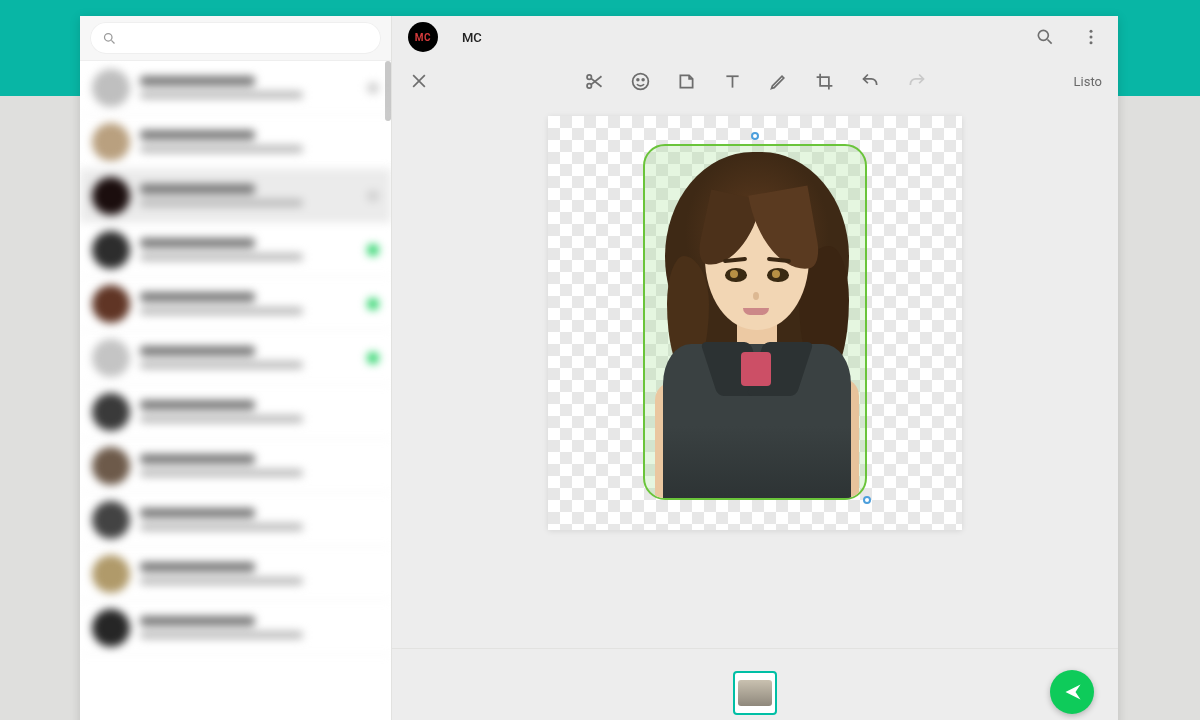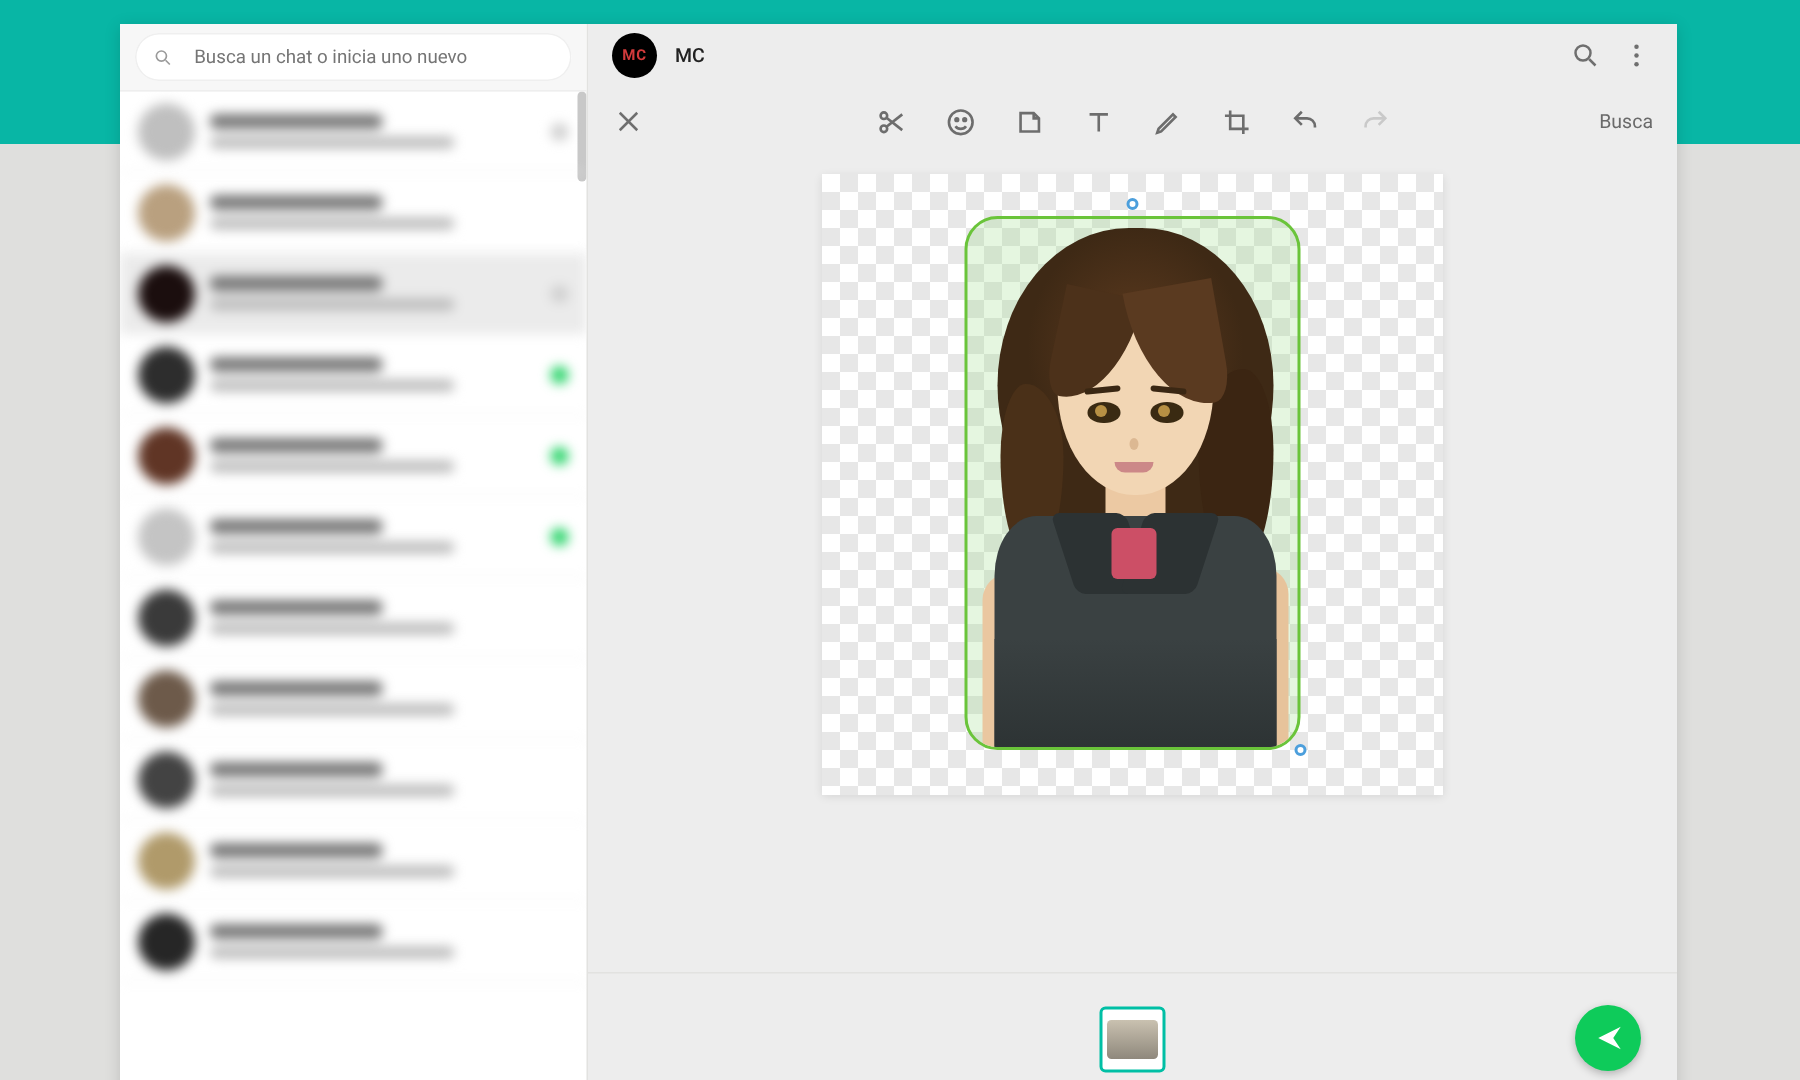--- a/index.html
+++ b/index.html
@@ -33,21 +33,21 @@
   .chat-tail { width:20px; display:flex; flex-direction:column; align-items:flex-end; gap:6px; }
   .dot-green { width:12px; height:12px; border-radius:50%; background:#25d366; }
   .dot-grey  { width:12px; height:12px; border-radius:50%; background:#cfcfcf; }
   
   .av1{background:#bfbfbf}.av2{background:#b9a07f}.av3{background:#1b0e0e}.av4{background:#2d2d2d}
   .av5{background:#603525}.av6{background:#c4c4c4}.av7{background:#3a3a3a}.av8{background:#6d5a4a}
   .av9{background:#434343}.av10{background:#b09a6a}.av11{background:#262626}
 
   
   .main { flex:1; display:flex; flex-direction:column; background:#ededed; position:relative; }
-  .m-header { height:42px; background:#ededed; display:flex; align-items:center; padding:0 16px; gap:12px; }
+  .m-header { height:42px; background:#ededed; display:flex; align-items:center; padding:0 16px; gap:24px; }
   .chat-avatar { width:30px; height:30px; border-radius:50%; background:#000; color:#d23a3b; font-size:10px; font-weight:700; display:flex; align-items:center; justify-content:center; letter-spacing:.5px; }
   .chat-title { font-size:13px; font-weight:500; color:#222; }
   .m-header .spacer { flex:1; }
   
   .editor-bar { height:46px; display:flex; align-items:center; padding:0 16px; position:relative; }
   .editor-bar .close { color:#6e6e6e; cursor:pointer; }
   .tools { position:absolute; left:50%; transform:translateX(-50%); display:flex; gap:24px; }
   .tool { width:22px; height:22px; color:#6d6d6d; cursor:pointer; display:flex; align-items:center; justify-content:center; }
   .tool.disabled { color:#c9c9c9; cursor:default; }
   .tool svg { width:21px; height:21px; }
@@ -124,21 +124,20 @@
 <div class="window">
 
   <aside class="sidebar">
 
     <div class="search-wrap">
       <div class="search-box">
         <svg viewBox="0 0 24 24" fill="none" stroke="currentColor" stroke-width="2">
             <circle cx="10" cy="10" r="6"></circle>
             <line x1="15" y1="15" x2="20" y2="20"></line>
           </svg>
-        <input type="text" placeholder="Busca un chat o inicia uno nuevo" style="">
       </div>
     </div>
 
     <div class="chatlist">
       <div class="sb-track">
           <div class="sb-thumb"></div>
         </div>
       <div class="chat-item">
           <div class="chat-av av1"></div>
           <div class="chat-lines">
@@ -313,21 +312,21 @@
               <path d="M4 9h9a6 6 0 016 6v1"></path>
             </svg>
         </div>
         <div class="tool disabled">
           <svg viewBox="0 0 24 24" fill="none" stroke="currentColor" stroke-width="2">
               <path d="M15 14l5-5-5-5"></path>
               <path d="M20 9h-9a6 6 0 00-6 6v1"></path>
             </svg>
         </div>
       </div>
-      <span class="done">Busca</span>
+      <span class="done">Listo</span>
     </div>
 
     <div class="canvas-area">
       <div class="canvas">
         <div class="sel">
           <div class="char">
             <div class="hair"></div>
             <div class="hair-side-l"></div>
               <div class="hair-side-r"></div>
             <div class="neck"></div>

